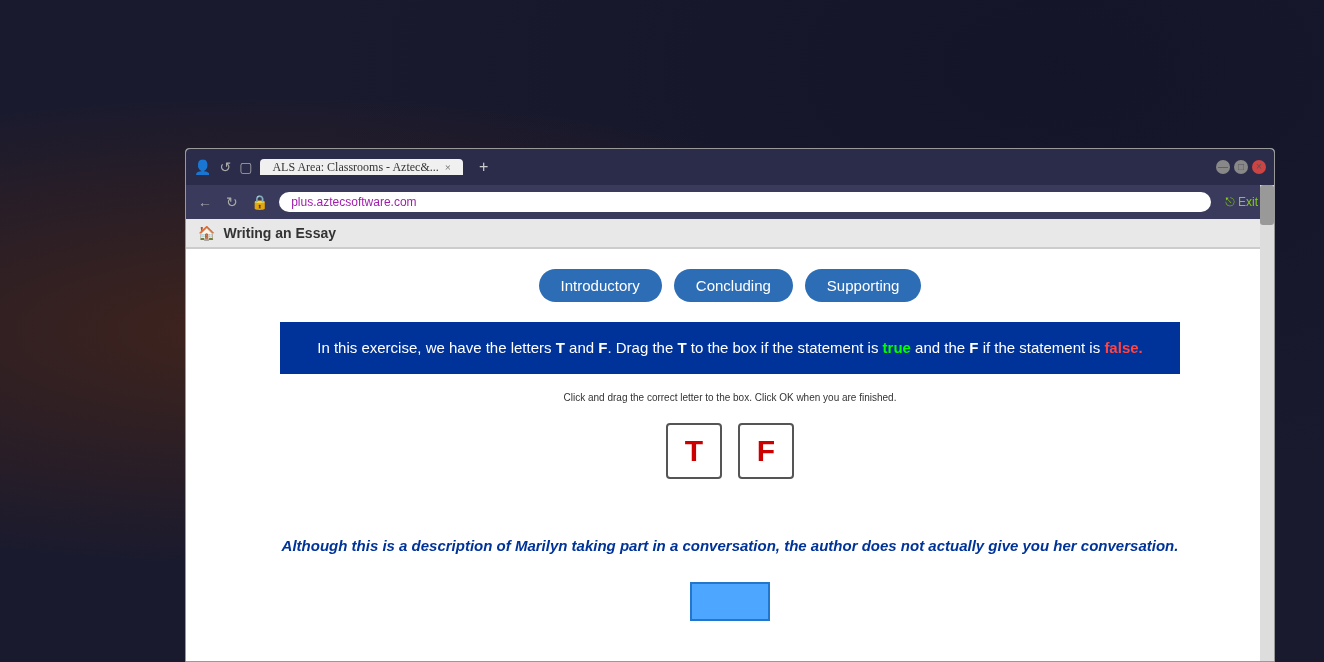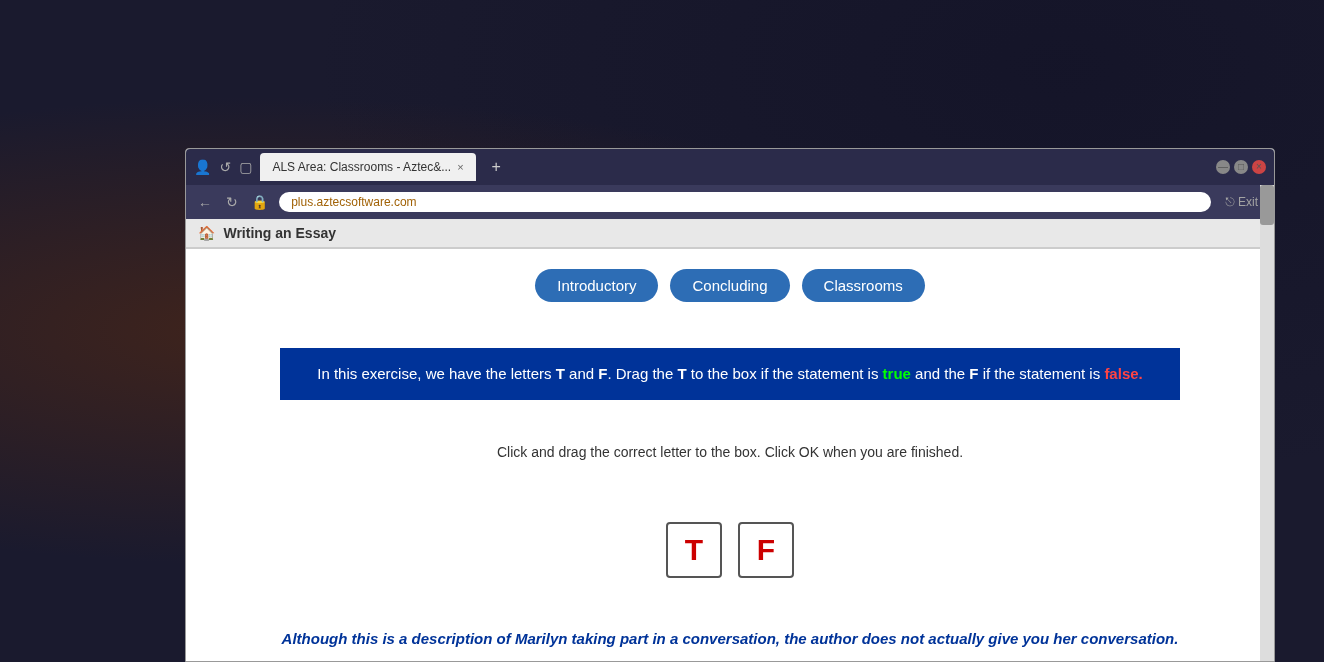--- a/index.html
+++ b/index.html
@@ -38,21 +38,22 @@
 
     .tab {
       background: #f0f0f0;
       border-radius: 4px 4px 0 0;
       padding: 4px 12px;
       font-size: 12px;
       color: #333;
       display: flex;
       align-items: center;
       gap: 6px;
-      height: 28px;
+      height: 16px;
+      font-family: Liberation Serif, serif;
     }
 
     .tab-close {
       font-size: 11px;
       color: #666;
     }
 
     .tab-add {
       color: #ccc;
       font-size: 16px;
@@ -91,28 +92,28 @@
       font-size: 14px;
       cursor: pointer;
       padding: 2px 4px;
     }
 
     .address-bar {
       background: #fff;
       border-radius: 12px;
       padding: 3px 12px;
       font-size: 12px;
-      color: #a16207;
+      color: #a21caf;
       flex: 1;
     }
 
     .exit-btn {
       margin-left: auto;
       background: #3a3a5c;
-      color: #a3a3a3;
+      color: #84cc16;
       border: none;
       font-size: 12px;
       cursor: pointer;
       display: flex;
       align-items: center;
       gap: 4px;
       padding: 4px 8px;
     }
 
     
@@ -130,21 +131,20 @@
 
     
     .page-content {
       background: #ffffff;
       flex: 1;
       padding: 20px;
       display: flex;
       flex-direction: column;
       align-items: center;
       overflow-y: auto;
-      gap: 26px;
     }
 
     
     .tabs-row {
       display: flex;
       gap: 12px;
       margin-bottom: 20px;
       justify-content: center;
     }
 
@@ -182,24 +182,24 @@
       font-weight: bold;
     }
 
     .instruction-banner .false-text {
       color: #ff4444;
       font-weight: bold;
     }
 
     
     .sub-instruction {
-      font-size: 14px;
+      font-size: 10px;
       color: #333;
       text-align: center;
-      margin-bottom: 36px;
+      margin-bottom: 20px;
     }
 
     
     .letter-tiles {
       display: flex;
       gap: 16px;
       margin-bottom: 24px;
     }
 
     .letter-tile {
@@ -220,20 +220,21 @@
     
     .statement-text {
       color: #003399;
       font-size: 15px;
       font-weight: bold;
       font-style: italic;
       text-align: center;
       max-width: 900px;
       margin-bottom: 24px;
       line-height: 1.5;
+      margin-top: 32px;
     }
 
     
     .drop-box {
       width: 80px;
       height: 80px;
       background: #4da6ff;
       border: 2px solid #2277cc;
       margin-bottom: 20px;
     }
@@ -328,21 +329,21 @@
   <div class="page-content">
 
     <div class="tabs-row">
       <button class="tab-btn">
         <span>Introductory</span>
       </button>
       <button class="tab-btn">
         <span>Concluding</span>
       </button>
       <button class="tab-btn">
-        <span>Classrooms</span>
+        <span>Supporting</span>
       </button>
     </div>
 
     <div class="instruction-banner">
       In this exercise, we have the letters <strong>T</strong> and <strong>F</strong>. Drag the <strong>T</strong> to the box if the statement is <span class="true-text">true</span> and the <strong>F</strong> if the statement is <span class="false-text">false.</span>
     </div>
 
     <div class="sub-instruction">Click and drag the correct letter to the box. Click OK when you are finished.</div>
 
     <div class="letter-tiles">

